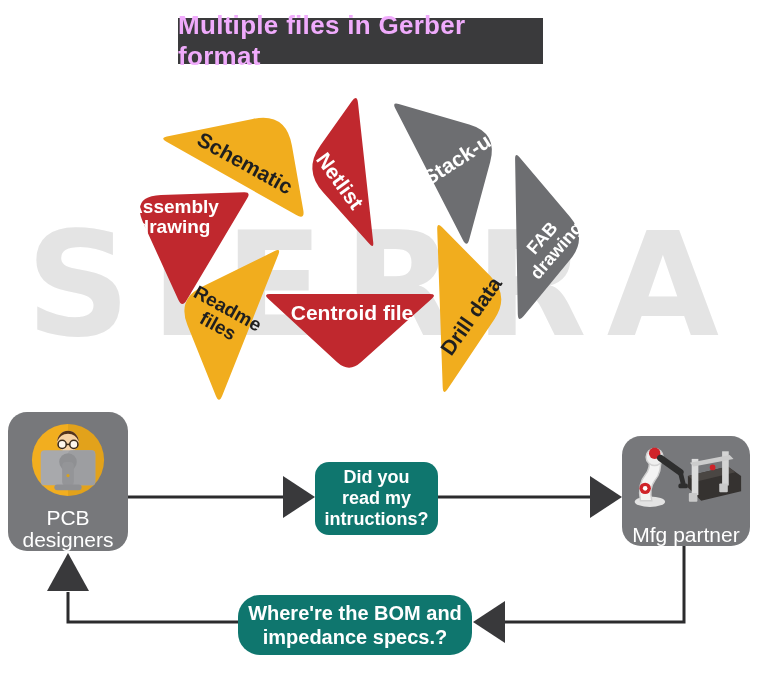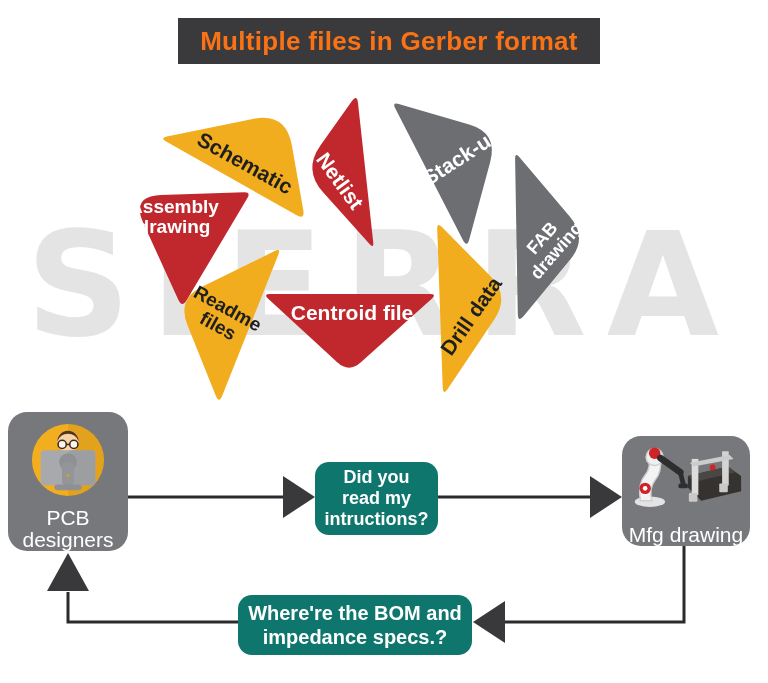--- a/index.html
+++ b/index.html
@@ -8,41 +8,41 @@
     font-family:"Liberation Sans","DejaVu Sans",sans-serif;
   }
   .watermark{
     position:absolute;color:#e4e4e4;font-family:"DejaVu Sans",sans-serif;
     font-weight:bold;line-height:1;white-space:nowrap;z-index:1;user-select:none;
   }
   .wm1{left:26px;top:212px;font-size:145px;letter-spacing:20px;}
   .wm2{left:146px;top:357px;font-size:97px;letter-spacing:7px;}
   #diagram-svg{position:absolute;left:0;top:0;z-index:2;}
   .title{
-    position:absolute;left:178px;top:18px;width:422px;height:46px;background:#3a3a3c;
-    color:#f97316;font-size:26px;font-weight:bold;display:flex;align-items:center;
+    position:absolute;left:178px;top:18px;width:365px;height:46px;background:#3a3a3c;
+    color:#f0abfc;font-size:26px;font-weight:bold;display:flex;align-items:center;
     justify-content:center;z-index:3;letter-spacing:0.3px;
   }
   .node{
     position:absolute;background:#77787b;border-radius:19px;z-index:3;
     display:flex;flex-direction:column;align-items:center;justify-content:space-between;
   }
   .pcb-box{left:8px;top:412px;width:120px;height:139px;}
   .mfg-box{left:622px;top:436px;width:128px;height:110px;}
   .box-label{
     color:#ffffff;font-size:21px;line-height:1.05;text-align:center;
     white-space:pre-line;margin-top:1px;
   }
   .bubble{
     position:absolute;background:#0f766e;border-radius:14px;color:#ffffff;
     font-weight:bold;text-align:center;display:flex;align-items:center;
     justify-content:center;white-space:pre-line;z-index:3;
   }
   .bubble-top{left:315px;top:462px;width:123px;height:73px;font-size:18px;line-height:1.18;}
-  .bubble-bottom{left:238px;top:595px;width:234px;height:60px;font-size:20px;line-height:1.2;}
+  .bubble-bottom{left:238px;top:595px;width:234px;height:60px;font-size:20px;line-height:1.2;border-radius:22px;}
   .node-icon{display:block;}
   .pcb-box .node-icon{margin-top:8px;}
   .mfg-box .node-icon{margin-top:7px;}
 </style>
 </head>
 <body>
 
 <div class="stage">
 
   <div class="watermark wm1">SIERRA</div>
@@ -109,21 +109,21 @@
       <circle cx="17" cy="47" r="2.4" fill="#ffffff"></circle>
       <polygon points="62,34 104,24 118,34 118,50 76,60 62,46" fill="#353230"></polygon>
       <polygon points="62,34 104,24 112,30 70,40" fill="#4a4643"></polygon>
       <rect x="66" y="16" width="7" height="38" fill="#dcdcdc"></rect>
       <rect x="98" y="8" width="7" height="36" fill="#d4d4d4"></rect>
       <polygon points="64,20 106,12 110,16 68,24" fill="#cccccc"></polygon>
       <circle cx="88" cy="25" r="3" fill="#cf2329"></circle>
       <rect x="63" y="52" width="9" height="9" rx="1" fill="#c9c9c9"></rect>
       <rect x="95" y="42" width="9" height="9" rx="1" fill="#c9c9c9"></rect>
     </svg>
-    <div class="box-label">Mfg drawing</div>
+    <div class="box-label">Mfg partner</div>
   </div>
 
   <div class="bubble bubble-top">Did you
 read my
 intructions?</div>
   <div class="bubble bubble-bottom">Where're the BOM and
 impedance specs.?</div>
 
 </div>
 

